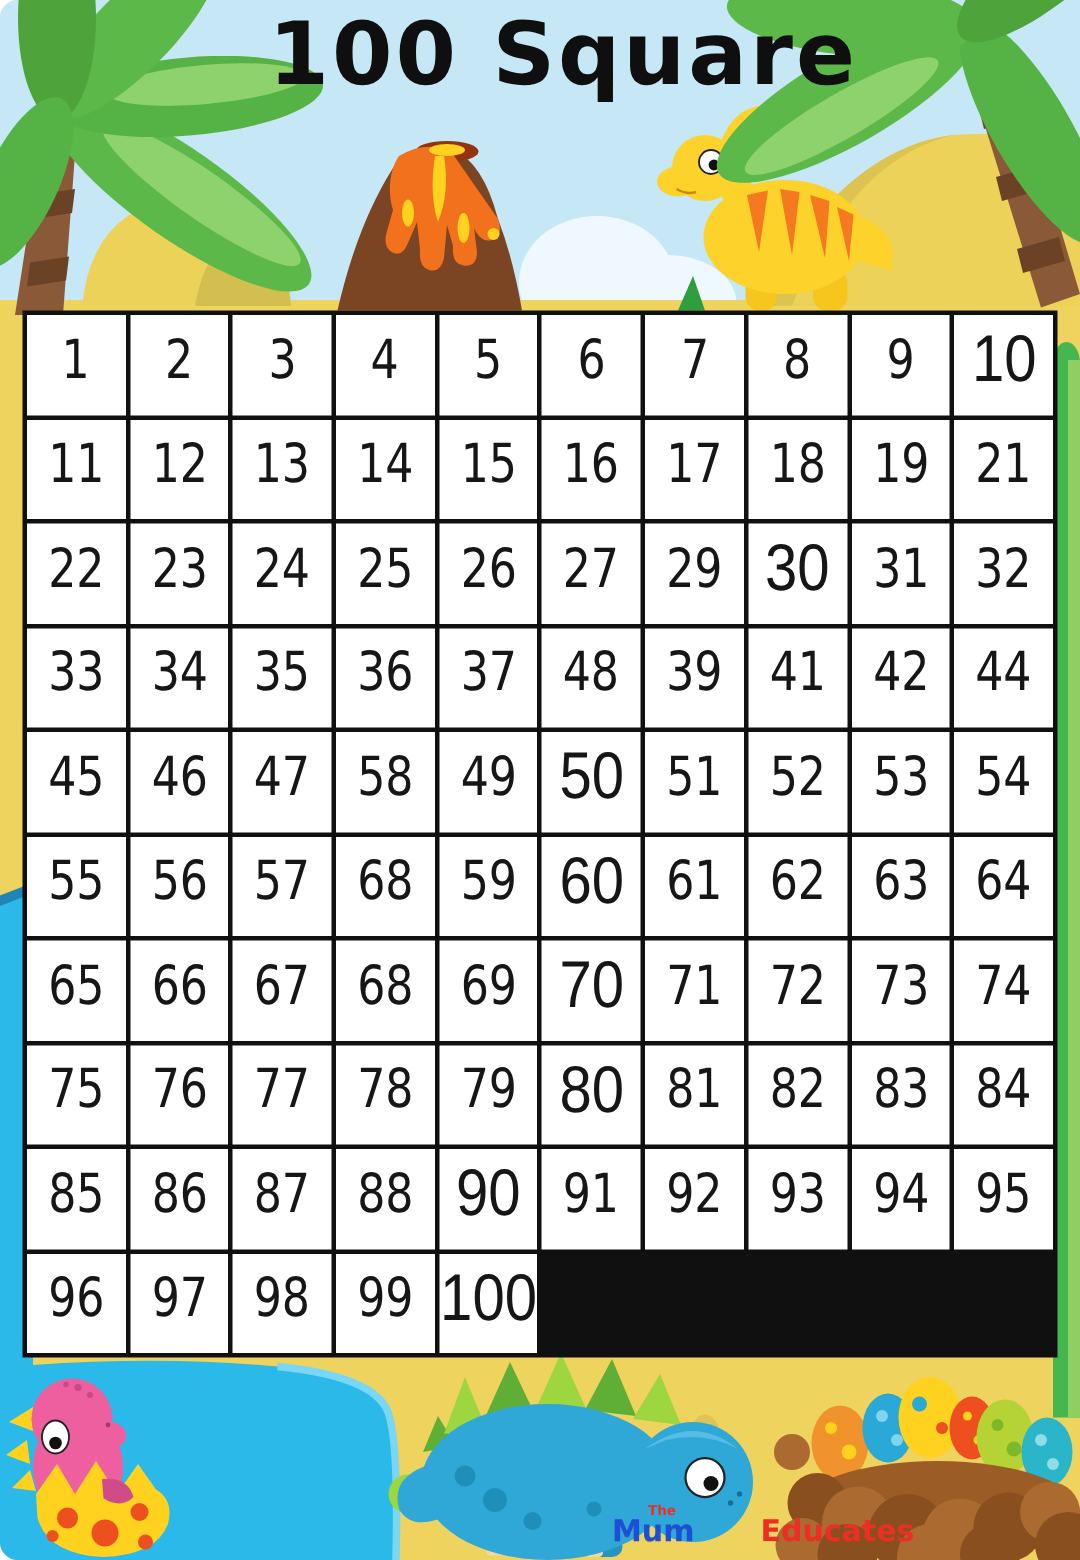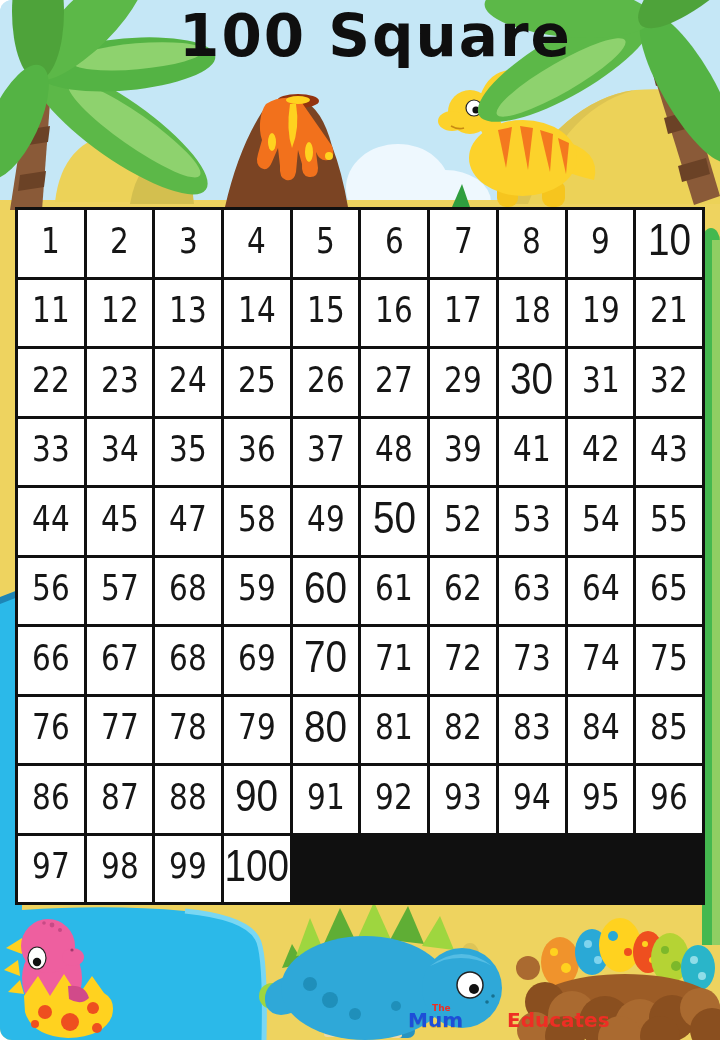--- a/index.html
+++ b/index.html
@@ -322,39 +322,42 @@
       <div class="cell">
         <span>39</span>
       </div>
       <div class="cell">
         <span>41</span>
       </div>
       <div class="cell">
         <span>42</span>
       </div>
       <div class="cell">
-        <span>43</span>
-      </div>
-      <div class="cell">
         <span>44</span>
       </div>
       <div class="cell">
         <span>45</span>
       </div>
       <div class="cell">
+        <span>46</span>
+      </div>
+      <div class="cell">
         <span>47</span>
       </div>
       <div class="cell">
         <span>58</span>
       </div>
       <div class="cell">
         <span>49</span>
       </div>
       <div class="cell c10">
         <span>50</span>
+      </div>
+      <div class="cell">
+        <span>51</span>
       </div>
       <div class="cell">
         <span>52</span>
       </div>
       <div class="cell">
         <span>53</span>
       </div>
       <div class="cell">
         <span>54</span>
       </div>

